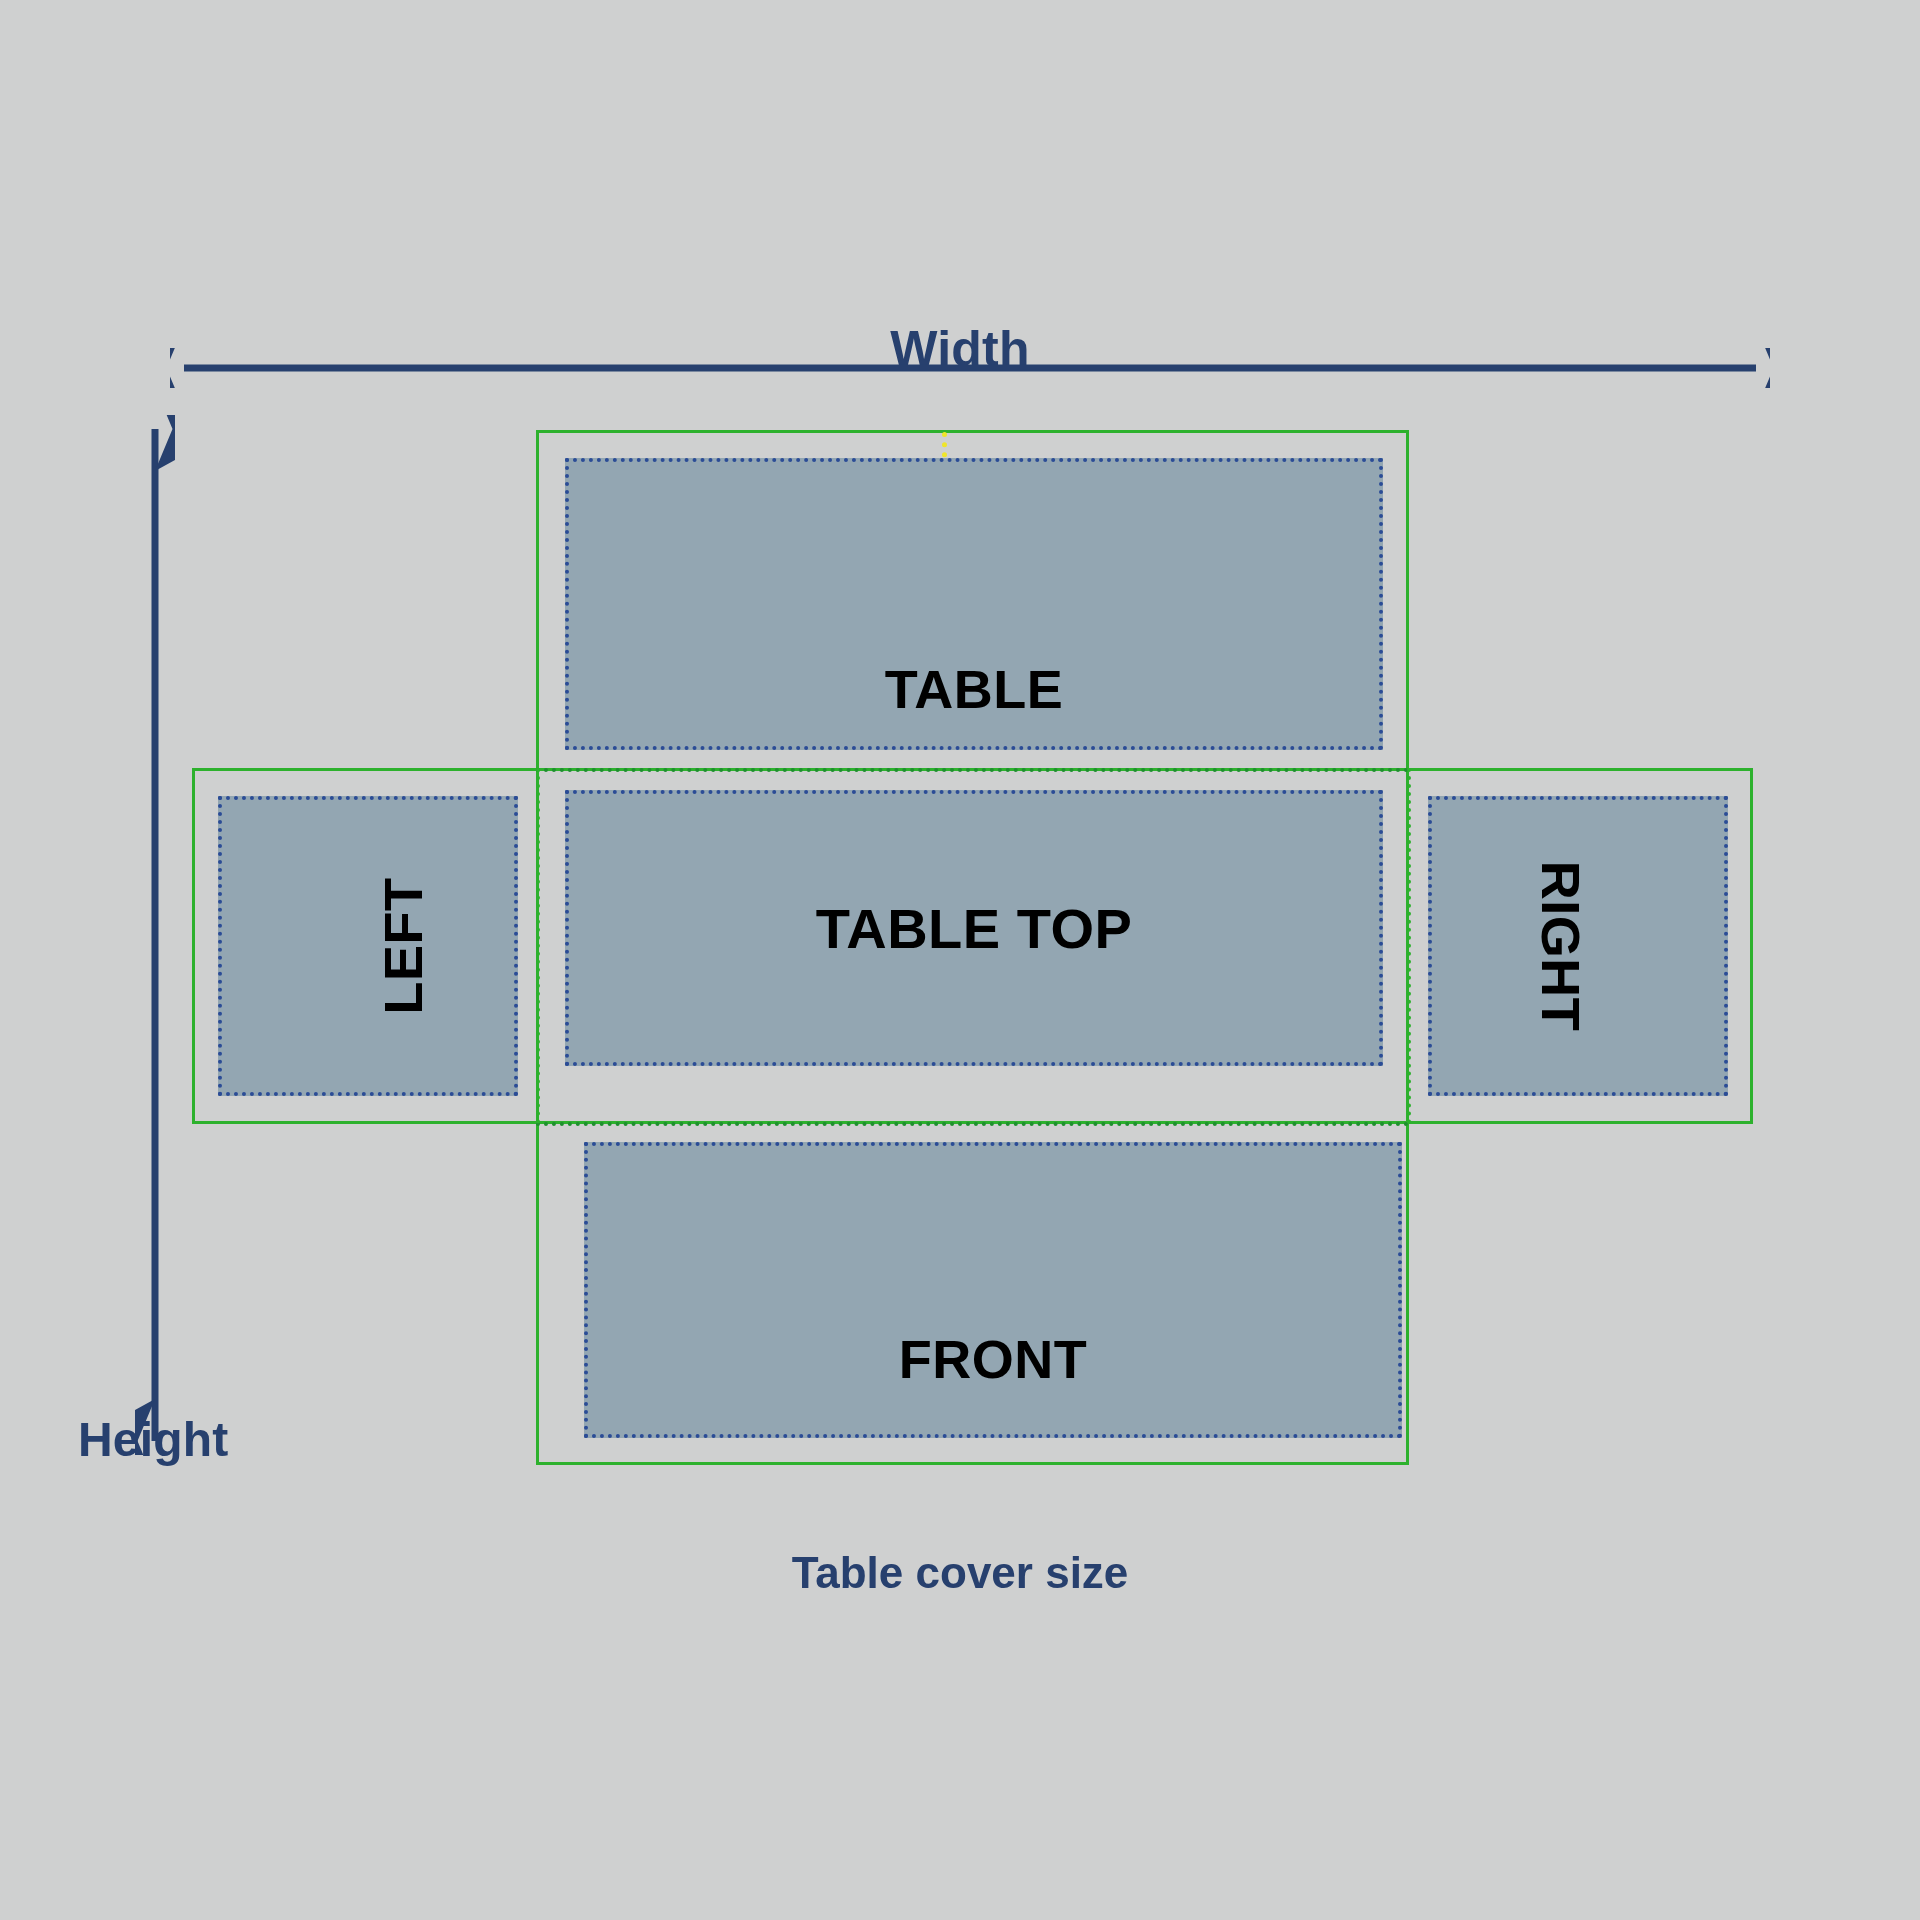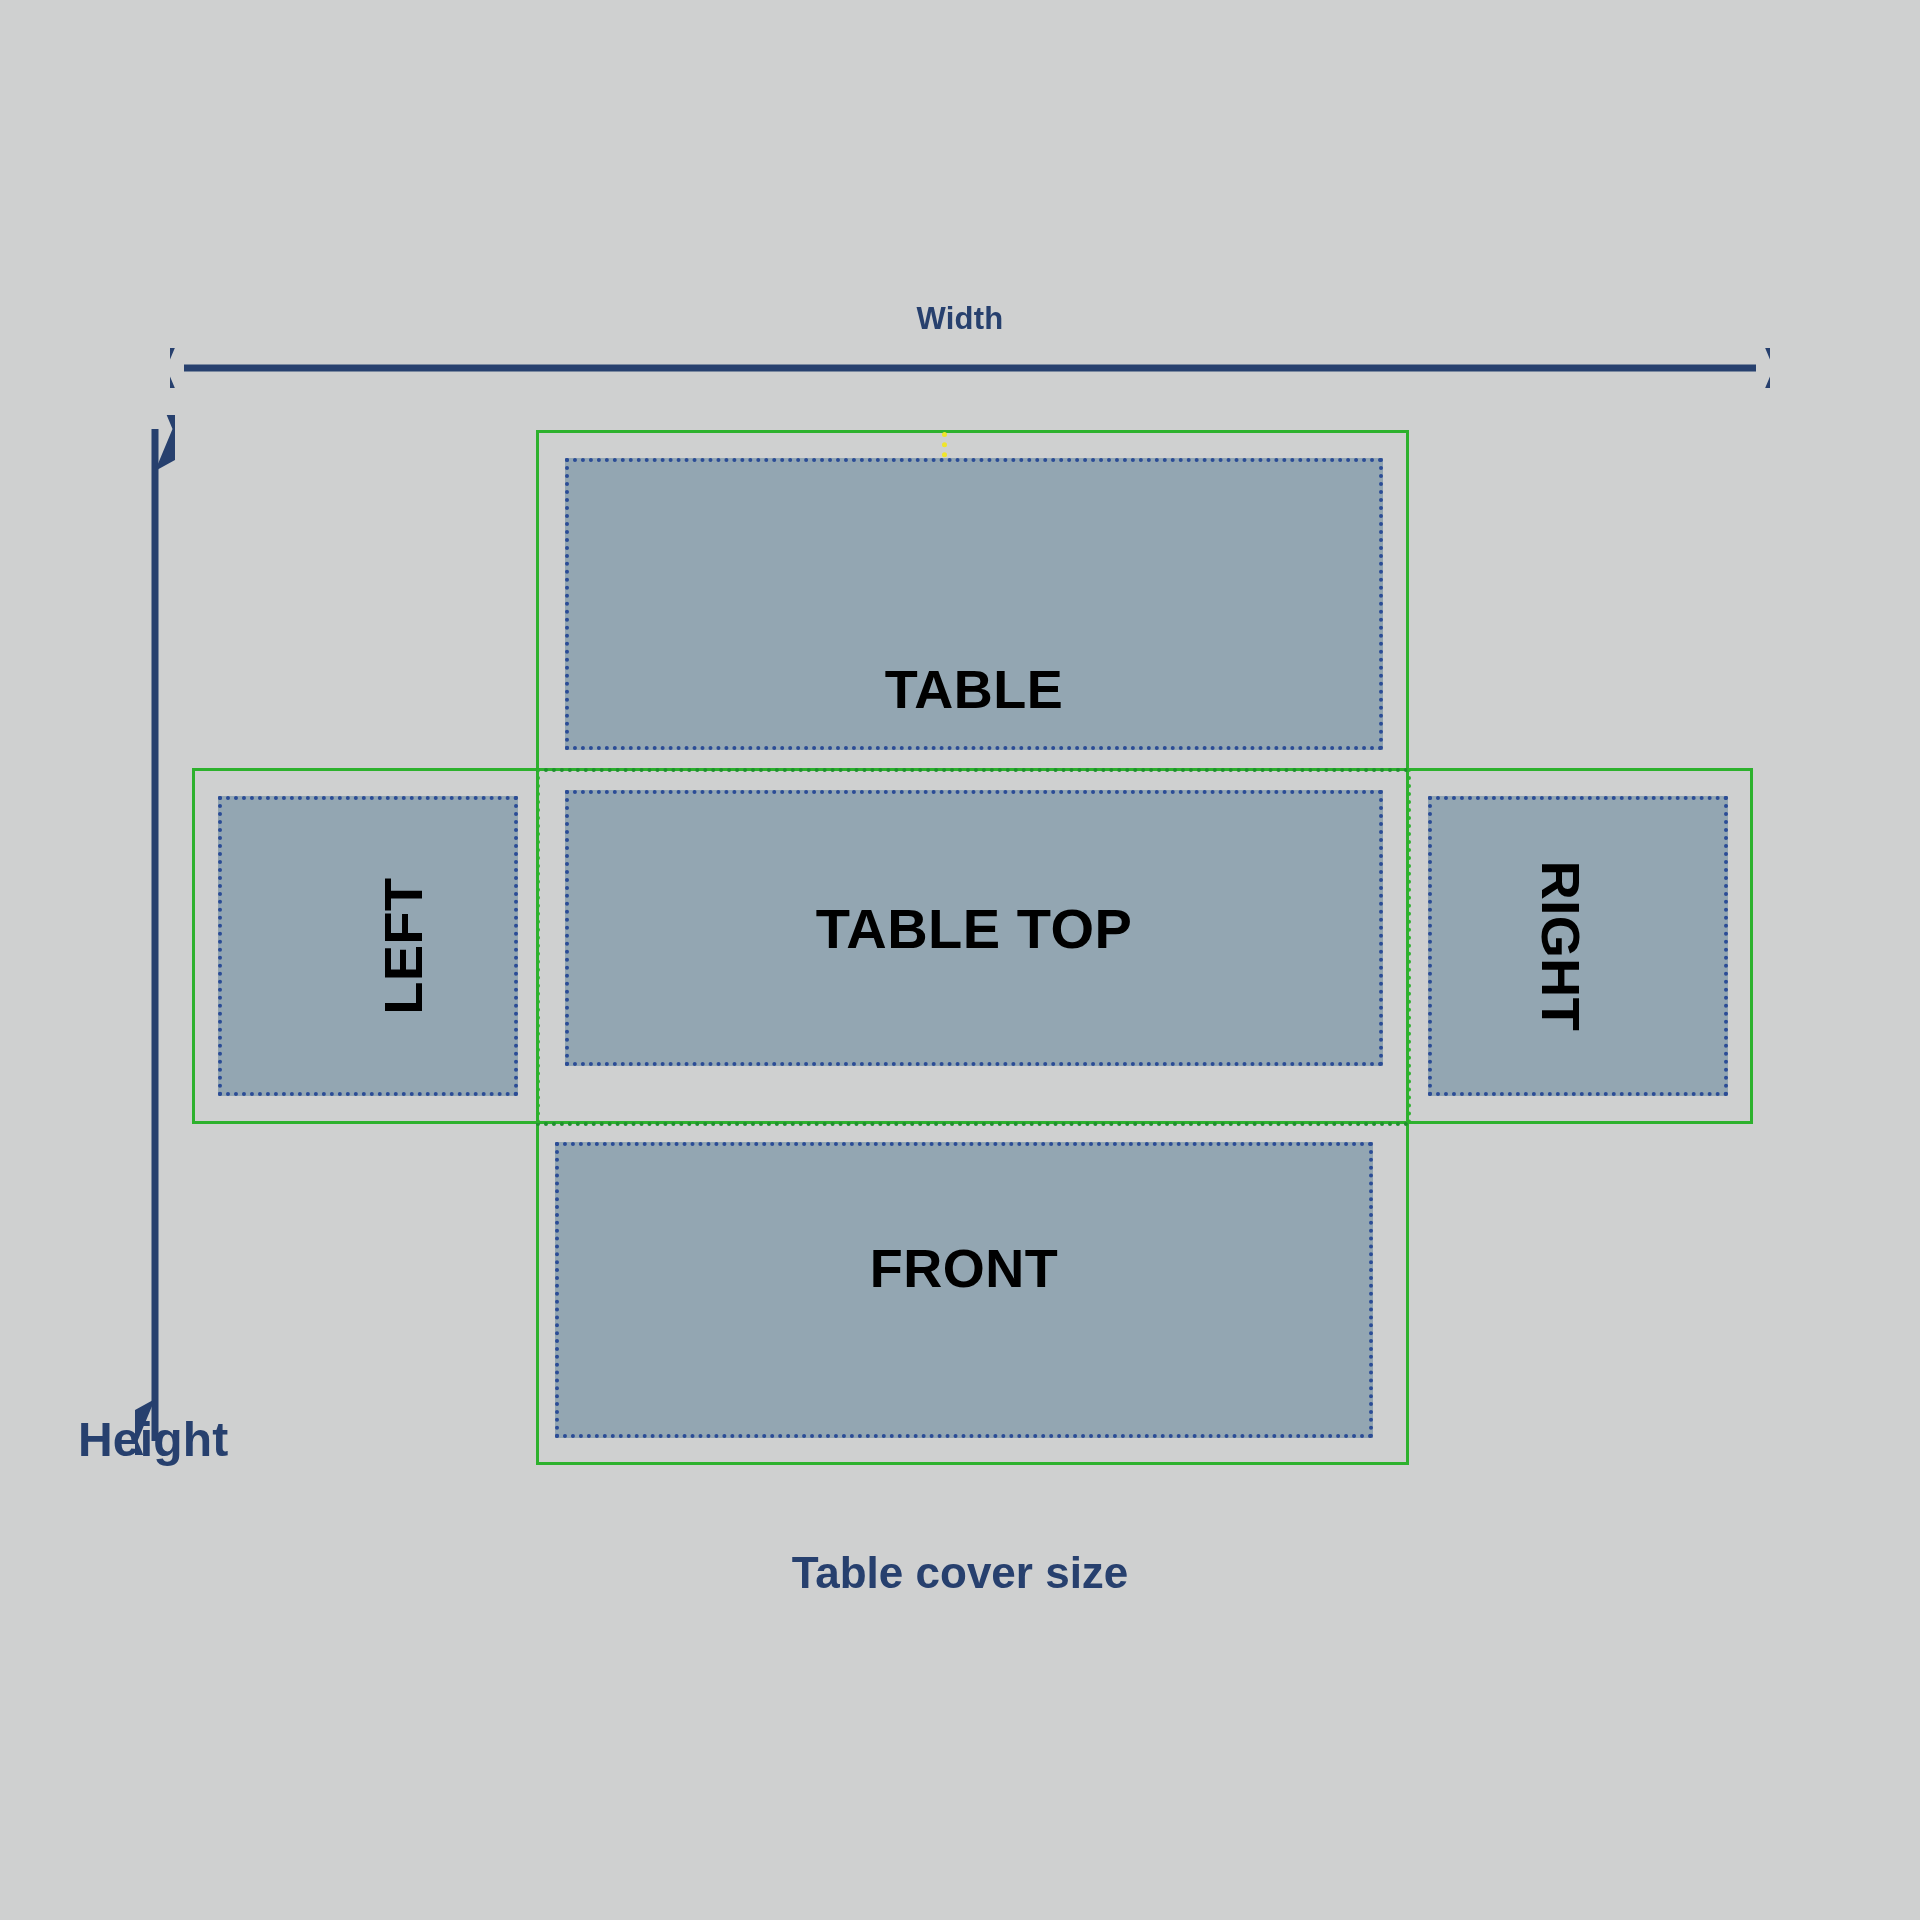--- a/index.html
+++ b/index.html
@@ -23,23 +23,23 @@
   
   .dim-label {
     position: absolute;
     color: #27406e;
     font-weight: bold;
     letter-spacing: 0.2px;
     white-space: nowrap;
   }
   #width-label {
     left: 0; right: 0;
-    top: 301px;
+    top: 320px;
     text-align: center;
-    font-size: 31px;
+    font-size: 50px;
   }
   #height-label {
     left: 78px;
     top: 1412px;
     font-size: 48px;
   }
 
   .arrow-svg {
     position: absolute;
     pointer-events: none;
@@ -140,24 +140,25 @@
   }
   #panel-top {
     left: 565px;
     top: 790px;
     width: 818px;
     height: 276px;
   }
   #panel-top .panel-label { font-size: 56px; }
 
   #panel-front {
-    left: 555px;
+    left: 584px;
     top: 1142px;
     width: 818px;
     height: 296px;
+    align-items: flex-end;
     justify-content: center;
     padding-bottom: 44px;
   }
 
   #panel-left {
     left: 218px;
     top: 796px;
     width: 300px;
     height: 300px;
     justify-content: flex-end;

